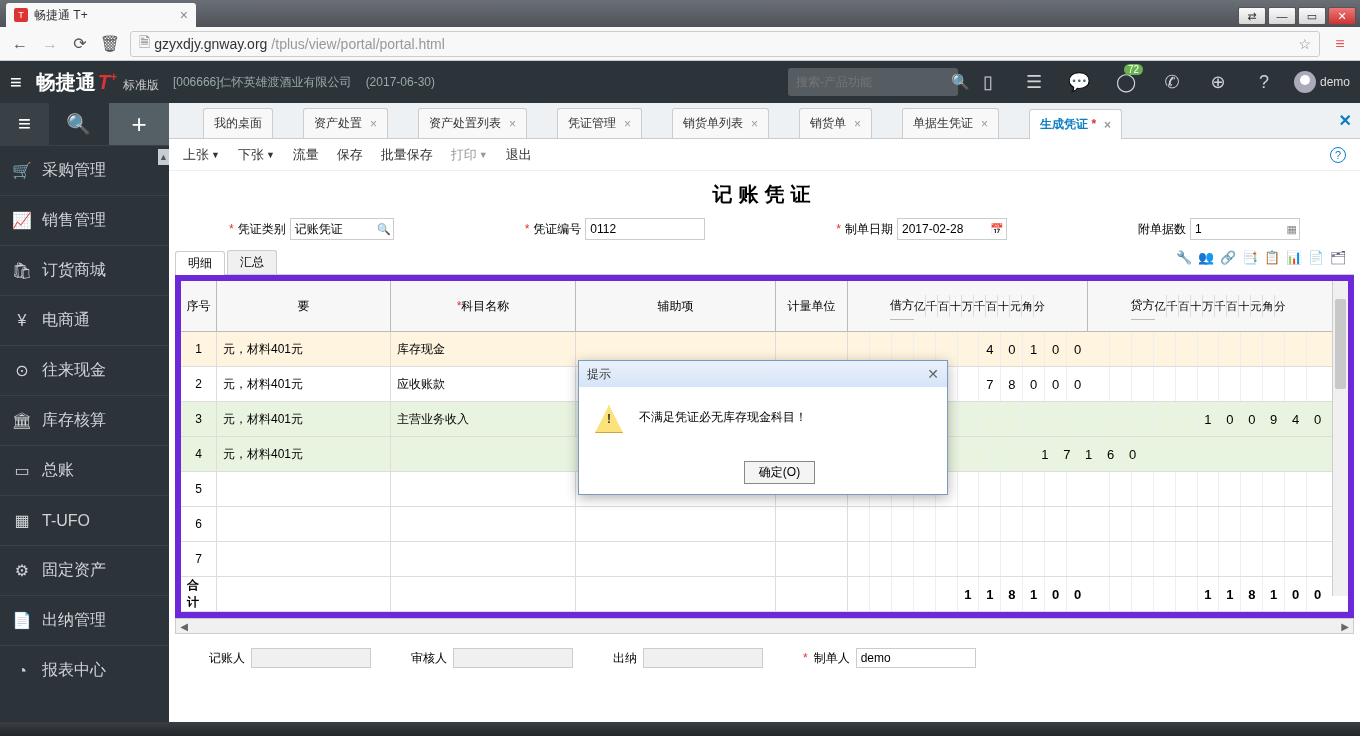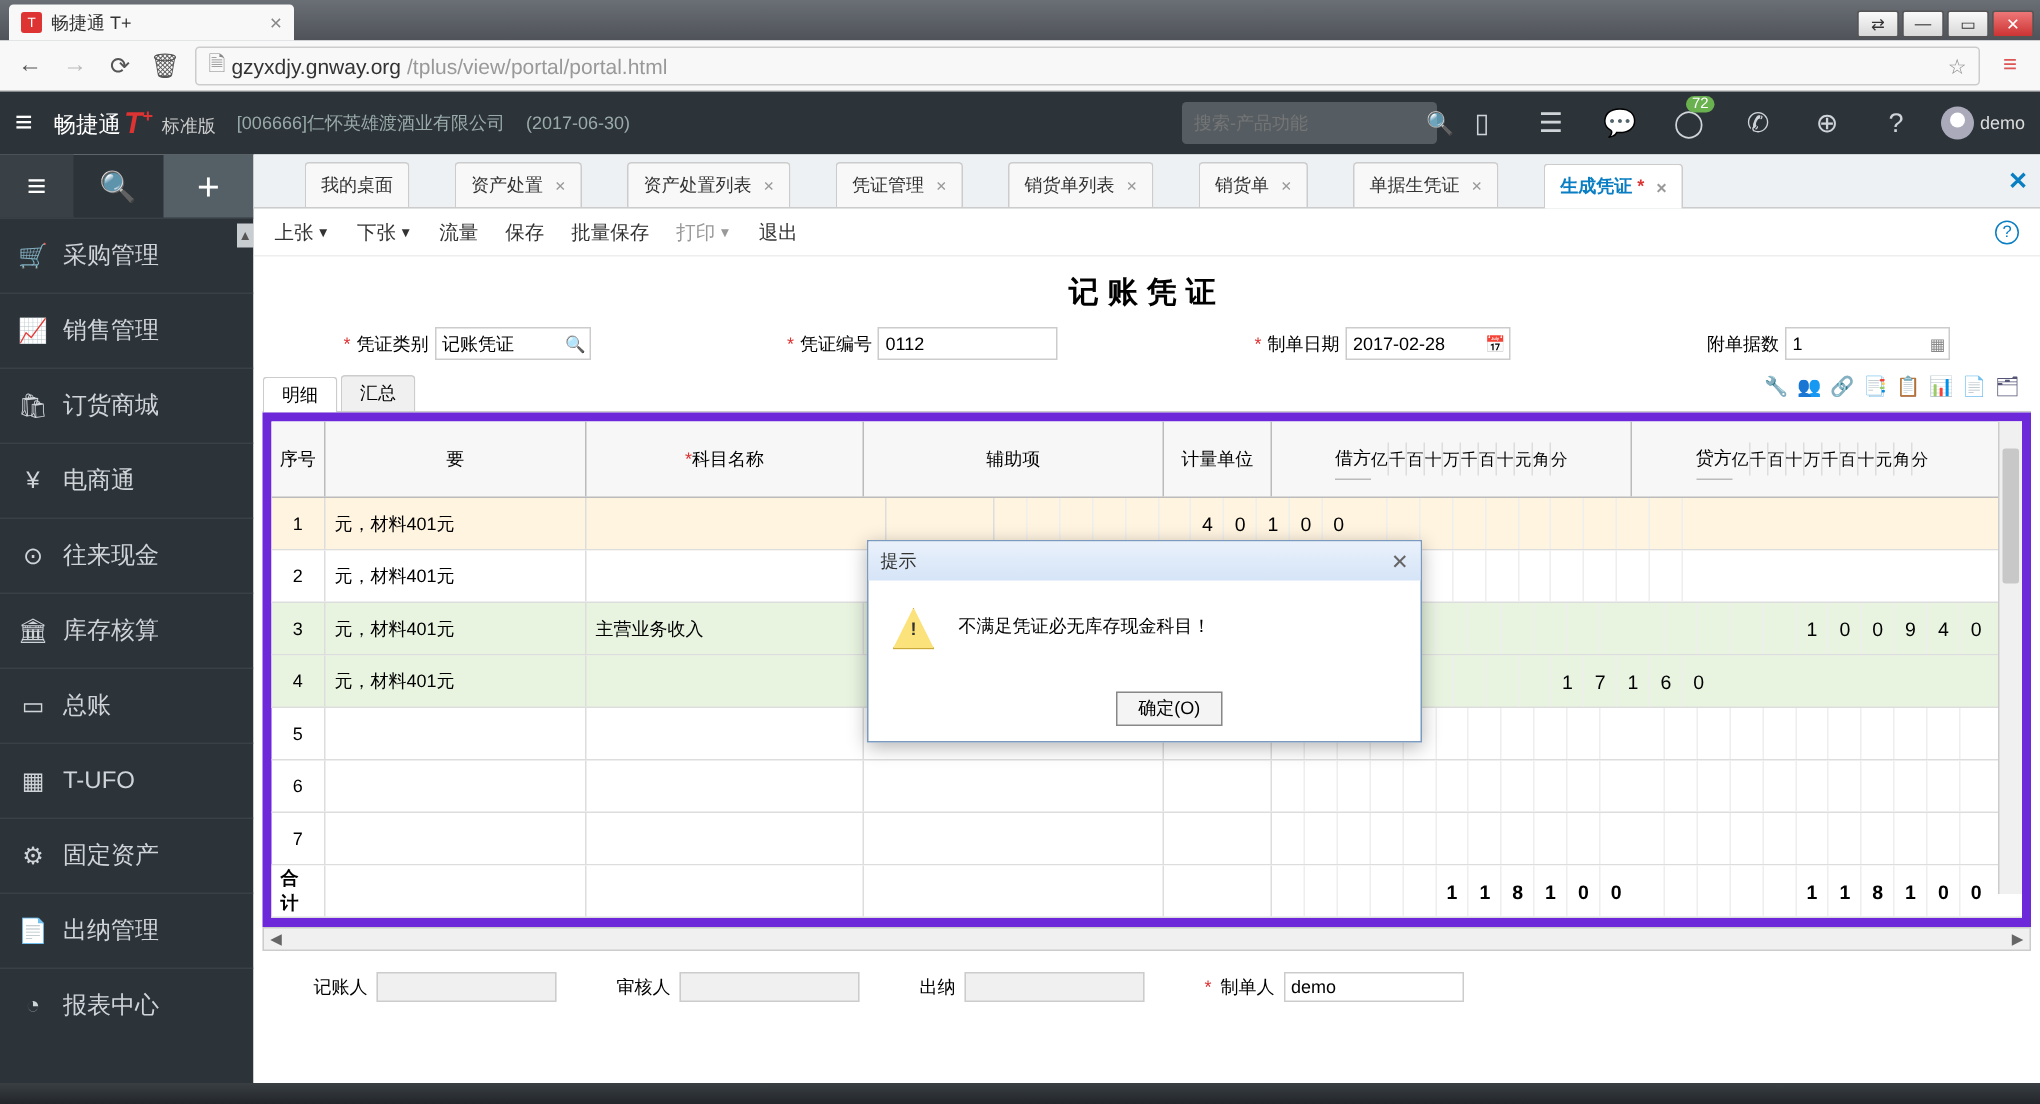--- a/index.html
+++ b/index.html
@@ -16,21 +16,21 @@
 .addr-bar { height:34px; background:#f8f8f8; border-bottom:1px solid #ccc; display:flex; align-items:center; padding:0 10px; gap:10px; }
 .nav-ico { width:20px; height:20px; display:flex; align-items:center; justify-content:center; color:#555; font-size:16px; }
 .url-box { flex:1; height:26px; border:1px solid #ccc; border-radius:3px; display:flex; align-items:center; padding:0 8px; font-size:14px; color:#999; gap:4px;}
 .url-box .path { color:#333; }
 .url-box .host { color:#333; }
 
 
 .app-header { height:42px; background:#2c3339; display:flex; align-items:center; color:#fff; padding:0 10px; gap:14px; }
 .hamb { font-size:20px; }
 .logo { display:flex; align-items:baseline; gap:2px;}
-.logo .cn { font-size:15px; font-weight:normal; }
+.logo .cn { font-size:20px; font-weight:bold; }
 .logo .t { font-style:italic; font-weight:bold; font-size:20px; color:#d33; }
 .logo .ed { font-size:12px; color:#ccc; margin-left:4px;}
 .org { font-size:12px; color:#9aa; }
 .search-wrap { margin-left:auto; width:170px; height:28px; background:#555d63; border-radius:3px; display:flex; align-items:center; padding:0 8px; color:#aaa; font-size:12px;}
 .search-wrap input { flex:1; background:transparent; border:0; outline:0; color:#ddd; font-size:12px;}
 .hico { width:32px; height:32px; display:flex; align-items:center; justify-content:center; color:#cfd4d9; font-size:18px; position:relative;}
 .hico .badge { position:absolute; top:-2px; left:14px; background:#6ab150; color:#fff; font-size:10px; border-radius:8px; padding:0 4px;}
 .avatar { width:22px; height:22px; background:#aab; border-radius:50%; display:inline-block; margin-right:4px; vertical-align:middle; position:relative;}
 .avatar::after{content:"";position:absolute;top:4px;left:6px;width:10px;height:10px;border-radius:50%;background:#fff;}
 .uname { font-size:12px; color:#ddd; }
@@ -376,20 +376,21 @@
               <div class="dcell">元</div>
               <div class="dcell">角</div>
               <div class="dcell">分</div>
             </div>
           </div>
       </div>
       <div id="grid-body">
           <div class="grow g1">
             <div class="gc col-idx" style="justify-content:center">1</div>
             <div class="gc col-sum">元，材料401元</div>
+            <div class="gc col-subj">库存现金</div>
             <div class="gc col-aux"></div>
             <div class="gc col-unit"></div>
             <div class="acells">
               <div class="ac"></div>
               <div class="ac"></div>
               <div class="ac"></div>
               <div class="ac"></div>
               <div class="ac"></div>
               <div class="ac"></div>
               <div class="ac">4</div>
@@ -408,20 +409,21 @@
               <div class="ac"></div>
               <div class="ac"></div>
               <div class="ac"></div>
               <div class="ac"></div>
               <div class="ac"></div>
             </div>
           </div>
           <div class="grow g2">
             <div class="gc col-idx" style="justify-content:center">2</div>
             <div class="gc col-sum">元，材料401元</div>
+            <div class="gc col-subj">应收账款</div>
             <div class="gc col-aux"></div>
             <div class="gc col-unit"></div>
             <div class="acells">
               <div class="ac"></div>
               <div class="ac"></div>
               <div class="ac"></div>
               <div class="ac"></div>
               <div class="ac"></div>
               <div class="ac"></div>
               <div class="ac">7</div>

